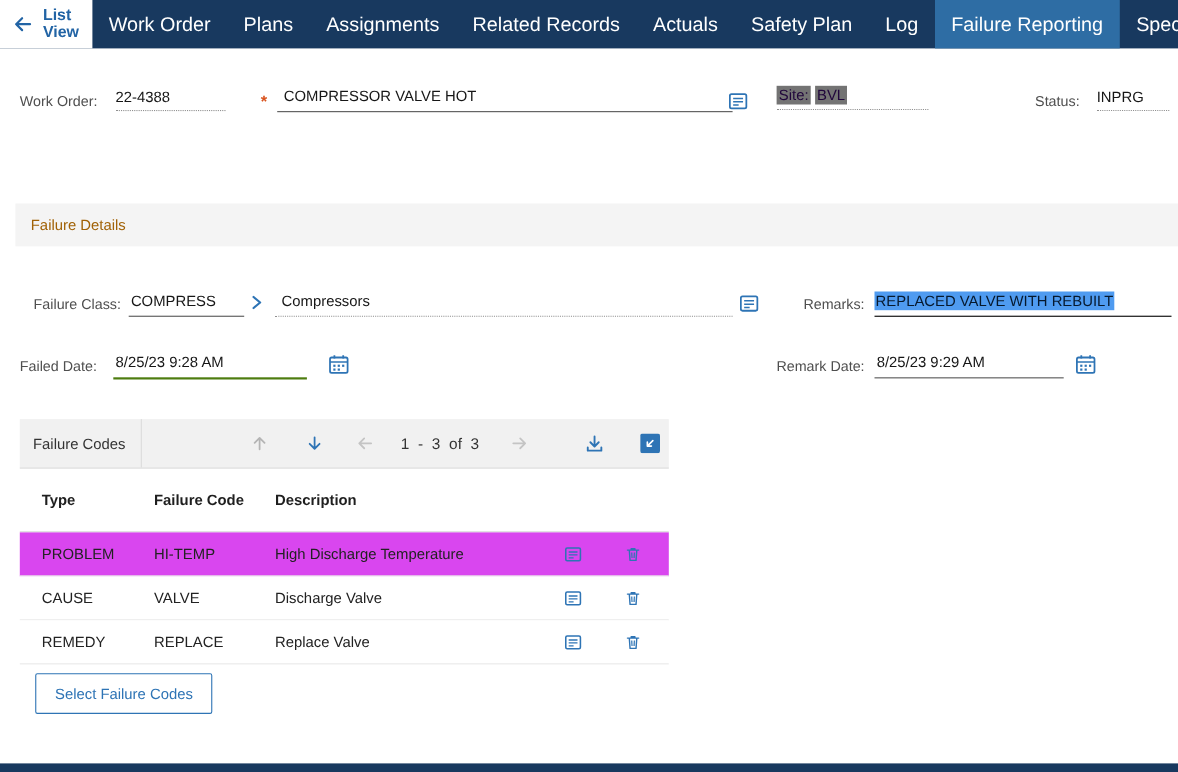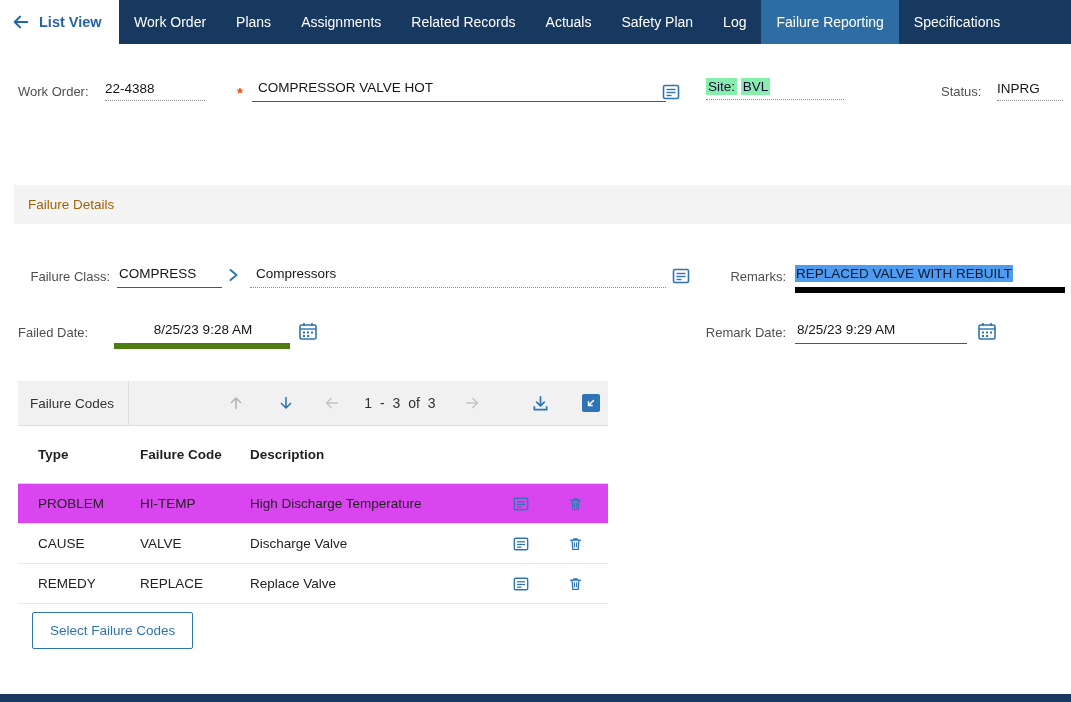--- a/index.html
+++ b/index.html
@@ -4,52 +4,52 @@
 <style>
   html,body{margin:0;padding:0;background:#fff;}
   body{font-family:"Liberation Sans", sans-serif;}
   .page{position:relative;width:1071px;height:702px;background:#fff;overflow:hidden;}
   .abs{position:absolute;}
 
   
   .topnav{position:absolute;top:0;left:0;width:1071px;height:44px;background:#18395f;display:flex;align-items:stretch;}
   .listview{width:119px;background:#ffffff;display:flex;align-items:center;gap:9px;padding:0 12px;box-sizing:border-box;color:#2264a5;font-weight:700;font-size:14.5px;cursor:pointer;}
   .tabs{display:flex;align-items:stretch;}
-  .tab{display:flex;align-items:center;padding:0 15px;color:#ffffff;font-size:14px;cursor:pointer;white-space:nowrap;}
+  .tab{display:flex;align-items:center;padding:0 15px;color:#ffffff;font-size:18px;cursor:pointer;white-space:nowrap;}
   .tab.active{background:#2e6da4;}
 
   
   .lbl{position:absolute;font-size:13px;color:#4f4f4f;}
   .val{position:absolute;font-size:13.5px;color:#161616;}
   .dotted{border-bottom:1px dotted #8f8f8f;}
 
   #lbl-workorder{left:18px;top:84px;}
   #val-workorder{left:105px;top:81px;width:100px;padding-bottom:4px;}
   #req-star{left:237px;top:84px;color:#d9531e;font-size:15px;font-weight:700;}
   #desc-field{left:252px;top:78px;width:408px;padding:2px 0 6px 6px;border-bottom:1px solid #555;font-size:13.5px;color:#161616;}
   #desc-ldicon{left:662px;top:83px;width:18px;height:18px;}
   #site-field{left:706px;top:79px;width:138px;padding-bottom:5px;border-bottom:1px dotted #8f8f8f;font-size:13.5px;}
-  .hl-purple{background:#86efac;color:#20063b;padding:1px 2px;}
+  .hl-purple{background:#737373;color:#20063b;padding:1px 2px;}
   #lbl-status{left:941px;top:84px;}
   #val-status{left:997px;top:81px;width:66px;padding-bottom:4px;}
 
   
   #band{position:absolute;left:14px;top:185px;right:0;height:39px;background:#f4f4f4;display:flex;align-items:center;padding-left:14px;box-sizing:border-box;font-size:13.5px;color:#a16207;}
 
   
   #lbl-fclass{left:18px;top:269px;width:92px;text-align:right;}
   #val-fclass{left:117px;top:266px;width:103px;padding:0 0 6px 2px;border-bottom:1px solid #555;}
   #fclass-chevron{left:226px;top:268px;width:14px;height:14px;}
   #val-fclassdesc{left:250px;top:266px;width:416px;padding:0 0 6px 6px;border-bottom:1px dotted #8f8f8f;box-sizing:border-box;}
   #fclass-ldicon{left:672px;top:267px;width:18px;height:18px;}
   #lbl-remarks{left:700px;top:269px;width:86px;text-align:right;}
-  #val-remarks{left:795px;top:266px;width:270px;padding:0 0 6px 0;border-bottom:6px solid #000000;}
+  #val-remarks{left:795px;top:266px;width:270px;padding:0 0 6px 0;border-bottom:1px solid #000000;}
   .hl-blue{background:#4f9bf0;color:#06192e;padding:1px 1px;}
   #lbl-faileddate{left:18px;top:325px;width:92px;text-align:left;}
-  #val-faileddate{left:114px;top:322px;width:174px;padding:0 0 6px 2px;border-bottom:6px solid #4d7c0f;text-align:center;}
+  #val-faileddate{left:103px;top:322px;width:174px;padding:0 0 6px 2px;border-bottom:2px solid #4d7c0f;}
   #faileddate-cal{left:298px;top:321px;width:20px;height:20px;}
   #lbl-remarkdate{left:694px;top:325px;width:92px;text-align:right;}
   #val-remarkdate{left:795px;top:322px;width:170px;padding:0 0 6px 2px;border-bottom:1px solid #555;}
   #remarkdate-cal{left:977px;top:321px;width:20px;height:20px;}
 
   
   #codes{position:absolute;left:18px;top:381px;width:590px;}
   .toolbar{position:relative;height:44px;background:#f1f1f1;border-bottom:1px solid #dddddd;}
   .toolbar .title{position:absolute;left:0;top:0;height:44px;display:flex;align-items:center;padding:0 14px 0 12px;border-right:1px solid #dcdcdc;font-size:13.5px;color:#333;text-align:center;}
   .tb-btn{position:absolute;top:12px;width:20px;height:20px;border:0;background:none;padding:0;cursor:pointer;display:flex;align-items:center;justify-content:center;}

